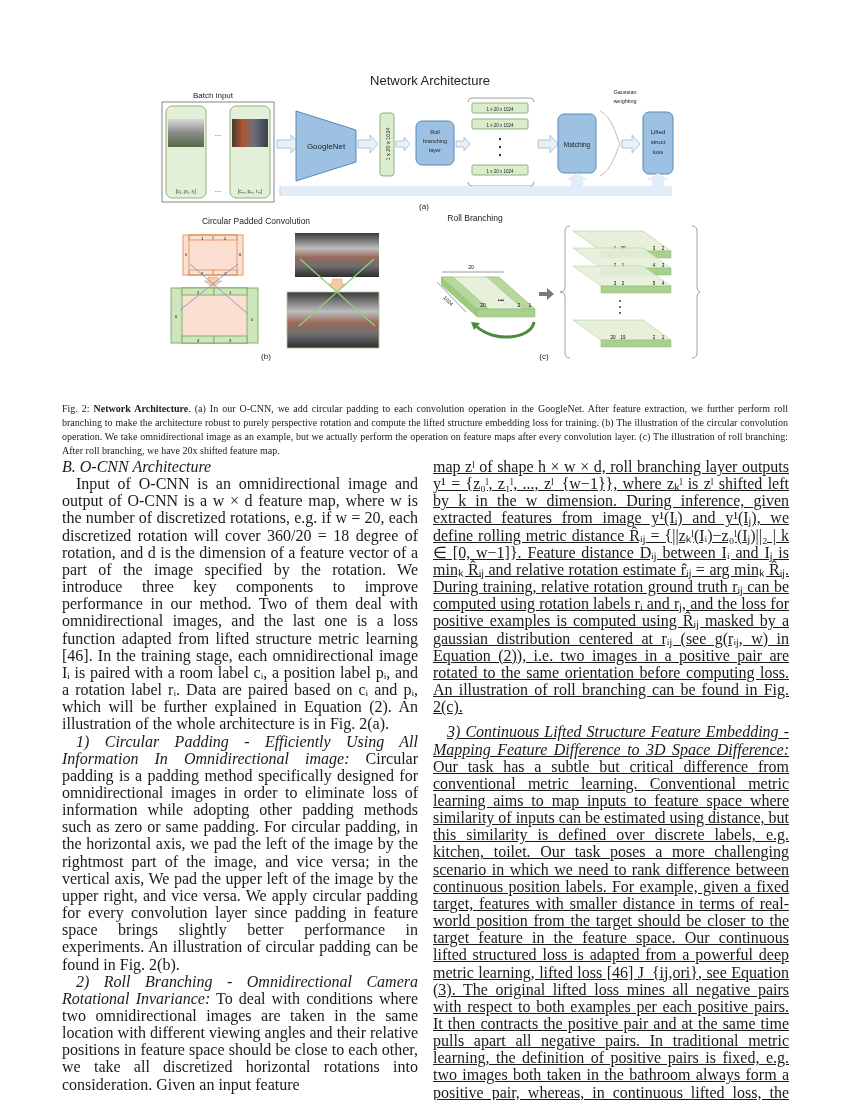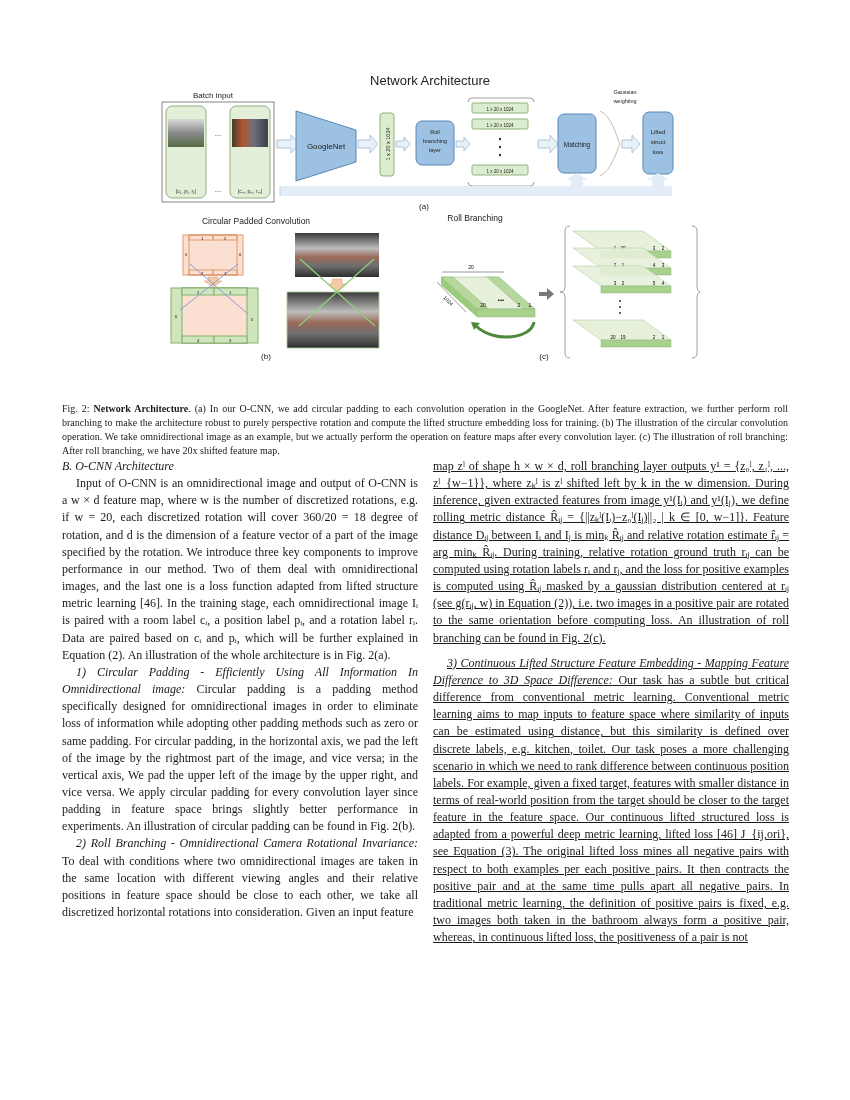--- a/index.html
+++ b/index.html
@@ -2,21 +2,21 @@
 <html><head>
 <meta charset="utf-8">
 <style>
   html, body { margin:0; padding:0; background:#ffffff; }
   body { width:850px; height:1100px; position:relative; overflow:hidden; font-family:"Liberation Serif", serif; color:#1a1a1a; }
   .fig { position:absolute; left:160px; top:66px; width:540px; height:300px; }
   .fig svg { width:540px; height:300px; display:block; }
   .sans { font-family:"Liberation Sans", sans-serif; }
   .caption { position:absolute; left:62px; top:374px; width:726px; font-size:10px; line-height:14px; text-align:justify;margin-top:28px; }
   .caption b { font-weight:bold; }
-  .col { position:absolute; top:458px; width:356px; font-size:12px; line-height:17.15px; text-align:justify; }
+  .col { position:absolute; top:458px; width:356px; font-size:16px; line-height:17.15px; text-align:justify; }
   .col.left { left:62px; }
   .col.right { left:433px;text-decoration:underline; }
   .col p { margin:0; text-indent:14px; }
   .col p.noind { text-indent:0; }
   .sec { font-style:italic; margin:0 0 10px 0; text-indent:0 !important; }
   .sub { font-style:italic; }
   .gap { height:8px; }
 </style>
 </head>
 <body>

